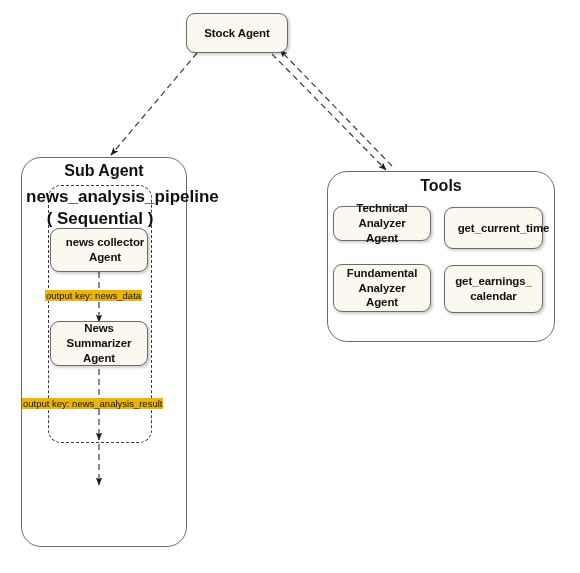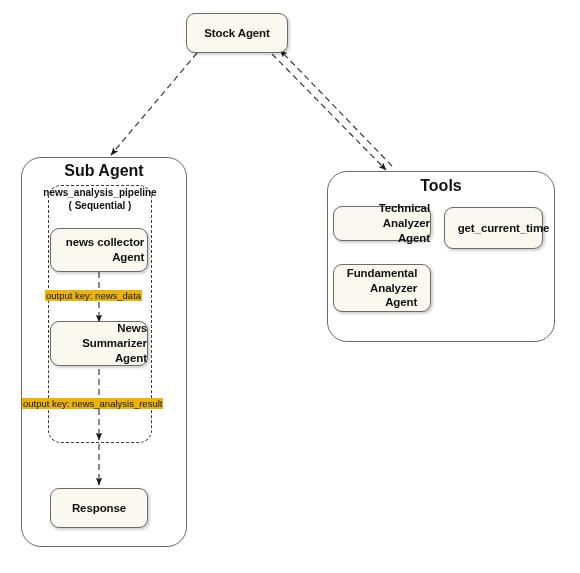--- a/index.html
+++ b/index.html
@@ -25,21 +25,21 @@
   }
   .node {
     position: absolute;
     box-sizing: border-box;
     background: #faf8ef;
     border: 1px solid #6b6b6b;
     border-radius: 9px;
     display: flex;
     align-items: center;
     justify-content: center;
-    text-align: right;
+    text-align: center;
     color: #101010;
     font-size: 11.5px;
     font-weight: bold;
     line-height: 1.28;
     letter-spacing: -0.1px;
     box-shadow: 1.5px 1.5px 2.5px rgba(0,0,0,0.18);
     white-space: pre-line;
   }
   .container {
     position: absolute;
@@ -60,21 +60,21 @@
   .dashed-group {
     position: absolute;
     box-sizing: border-box;
     border: 1.3px dashed #3a3a3a;
     border-radius: 13px;
     background: transparent;
   }
   .dashed-title {
     position: absolute;
     text-align: center;
-    font-size: 10px;
+    font-size: 17px;
     font-weight: bold;
     color: #101010;
     line-height: 1.3;
     white-space: pre-line;
   }
   .edge-label {
     position: absolute;
     font-size: 9.5px;
     color: #141414;
     background: #eab308;
@@ -120,28 +120,29 @@
   <div class="node" style="left:50px; top:228px; width:98px; height:44px;padding-left:12px;">news collector
 Agent</div>
 
   <div class="node" style="left:50px; top:321px; width:98px; height:45px;">News Summarizer
 Agent</div>
 
   <div class="edge-label" style="left:45px; top:290px;">output key: news_data</div>
 
   <div class="edge-label" style="left:22px; top:398px;">output key: news_analysis_result</div>
 
-  <div class="node" style="left:50px; top:488px; width:98px; height:40px;">Response</div>
 
   <div class="container" style="left:327px; top:171px; width:228px; height:171px;"></div>
   <div class="container-title" style="left:327px; top:177px; width:228px;">Tools</div>
 
   <div class="node" style="left:333px; top:206px; width:98px; height:35px;">Technical Analyzer
 Agent</div>
 
   <div class="node" style="left:444px; top:207px; width:99px; height:42px;padding-left:20px;">get_current_time</div>
 
   <div class="node" style="left:333px; top:264px; width:98px; height:48px;">Fundamental
 Analyzer
 Agent</div>
 
+  <div class="node" style="left:444px; top:265px; width:99px; height:48px;">get_earnings_
+calendar</div>
 
 </div>
 
 </body></html>

